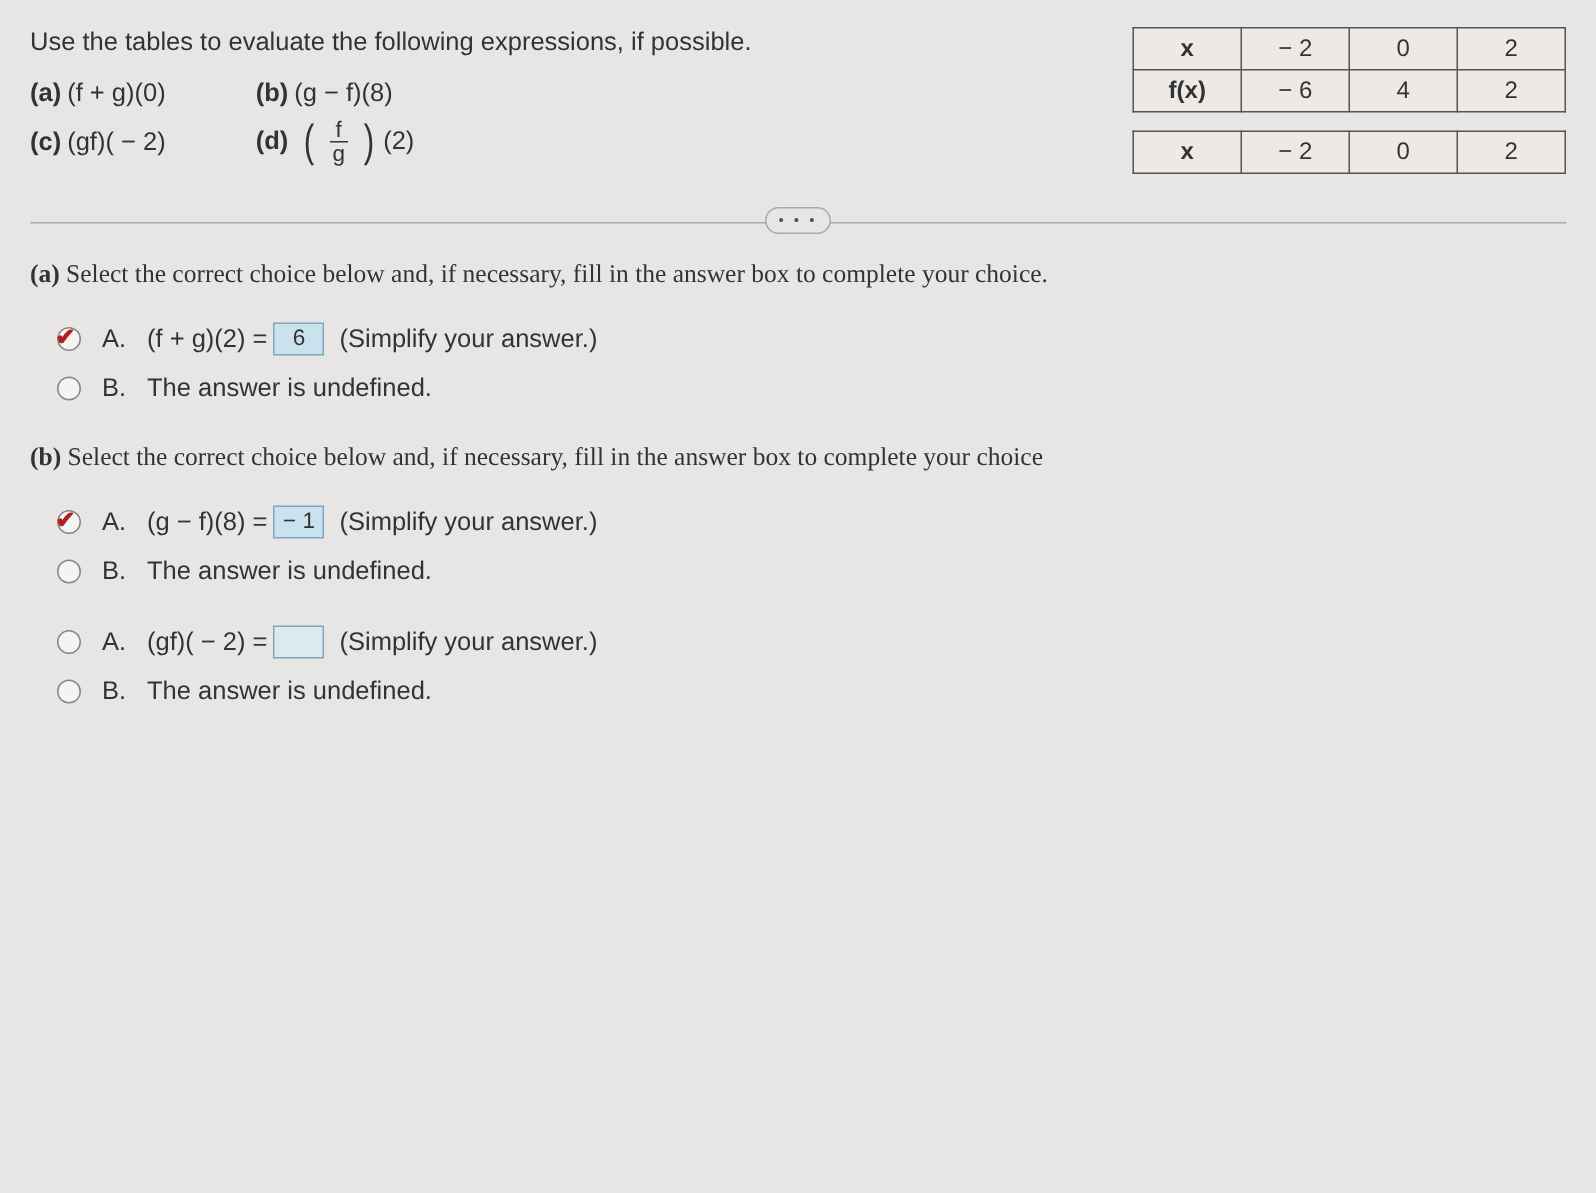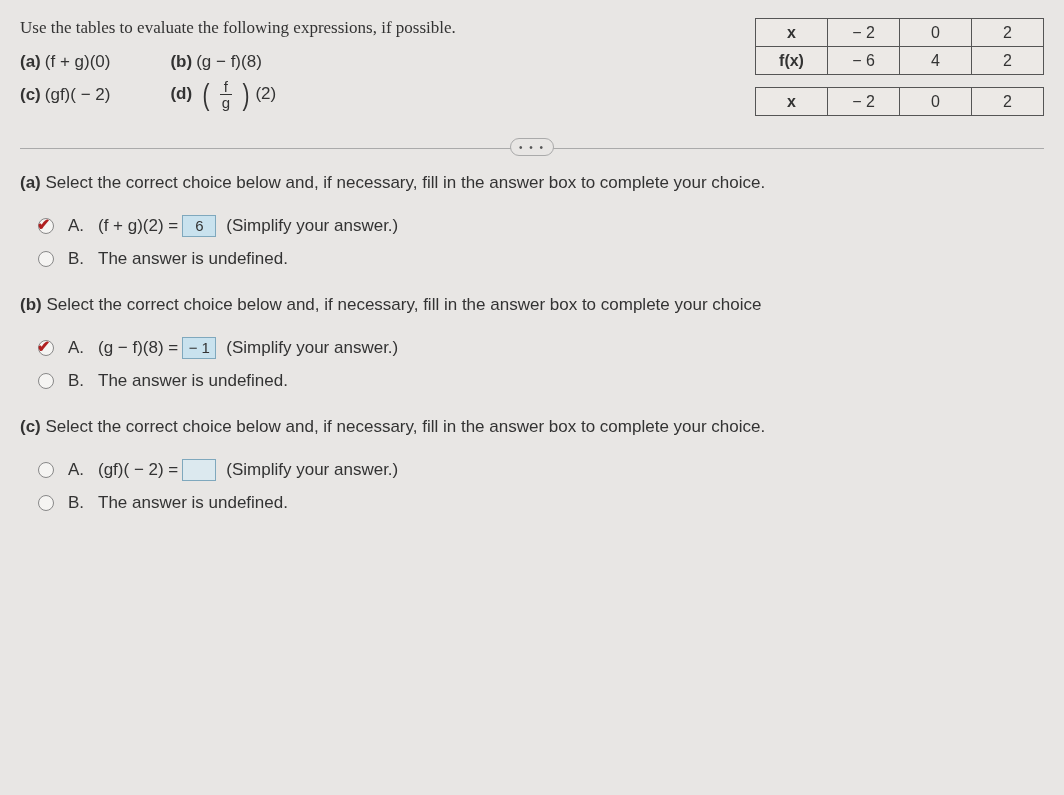--- a/index.html
+++ b/index.html
@@ -9,21 +9,21 @@
     font-family: Arial, Helvetica, sans-serif;
     font-size: 17px;
     color: #333;
     background: #e8e6e4;
     width: 1064px;
     height: 795px;
     overflow: hidden;
   }
   .top-row { display: flex; justify-content: space-between; align-items: flex-start; }
   .question-block { flex: 1; padding-right: 20px; }
-  .intro { margin-bottom: 14px; font-family: Liberation Serif, serif; }
+  .intro { margin-bottom: 14px; }
   .parts-row { display: flex; gap: 60px; margin-bottom: 6px; align-items: center; }
   .parts-row .pl { font-weight: bold; margin-right: 4px; }
   .tables-block { display: flex; flex-direction: column; gap: 12px; }
   table { border-collapse: collapse; }
   td {
     border: 1px solid #555;
     width: 72px;
     height: 28px;
     text-align: center;
     vertical-align: middle;
@@ -33,21 +33,21 @@
   td.hdr { font-weight: bold; }
   .divider-wrap { position: relative; margin: 30px 0 24px; }
   .divider { border-top: 1px solid #aaa; }
   .dots-pill {
     position: absolute; left: 50%; top: -10px; transform: translateX(-50%);
     background: #e8e6e4; border: 1px solid #aaa; border-radius: 10px;
     width: 44px; height: 18px; display: flex; align-items:center; justify-content:center;
     font-size: 10px; letter-spacing: 2px; color: #555;
   }
   .section { margin-bottom: 26px; }
-  .section-prompt { margin-bottom: 22px; }
+  .section-prompt { margin-bottom: 22px; font-family: Liberation Serif, serif; }
   .choice-row { display: flex; align-items: center; margin: 12px 0 12px 18px; }
   .radio {
     width: 16px; height: 16px; border-radius: 50%;
     border: 1.5px solid #888; margin-right: 14px; flex-shrink: 0;
     position: relative; background: #f5f4f2;
   }
   .radio.checked::after {
     content: "✔"; position: absolute; left: -2px; top: -4px;
     color: #b02020; font-size: 16px; font-weight: bold;
   }
@@ -157,23 +157,20 @@
     <span class="hint">(Simplify your answer.)</span>
   </div>
   <div class="choice-row">
     <span class="radio"></span>
     <span class="clabel">B.</span>
     <span>The answer is undefined.</span>
   </div>
 </div>
 
 <div class="section">
-  <div class="section-prompt">
-    <b>(c)</b><span> Select the correct choice below and, if necessary, fill in the answer box to complete your choice.</span>
-  </div>
   <div class="choice-row">
     <span class="radio"></span>
     <span class="clabel">A.</span>
     <span>(gf)( − 2) = </span>
     <span class="answer-box empty"></span>
     <span class="hint">(Simplify your answer.)</span>
   </div>
   <div class="choice-row">
     <span class="radio"></span>
     <span class="clabel">B.</span>

